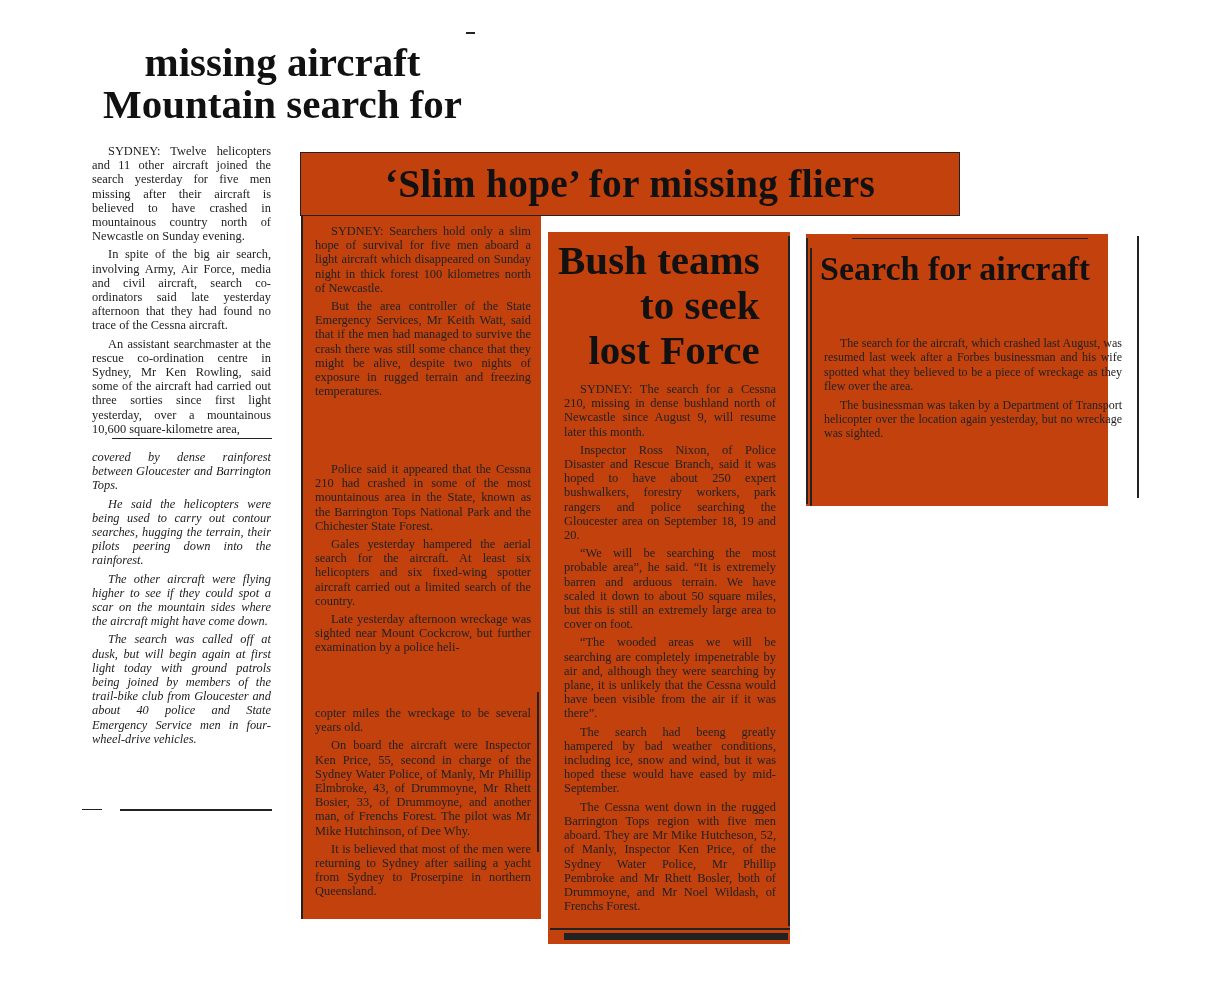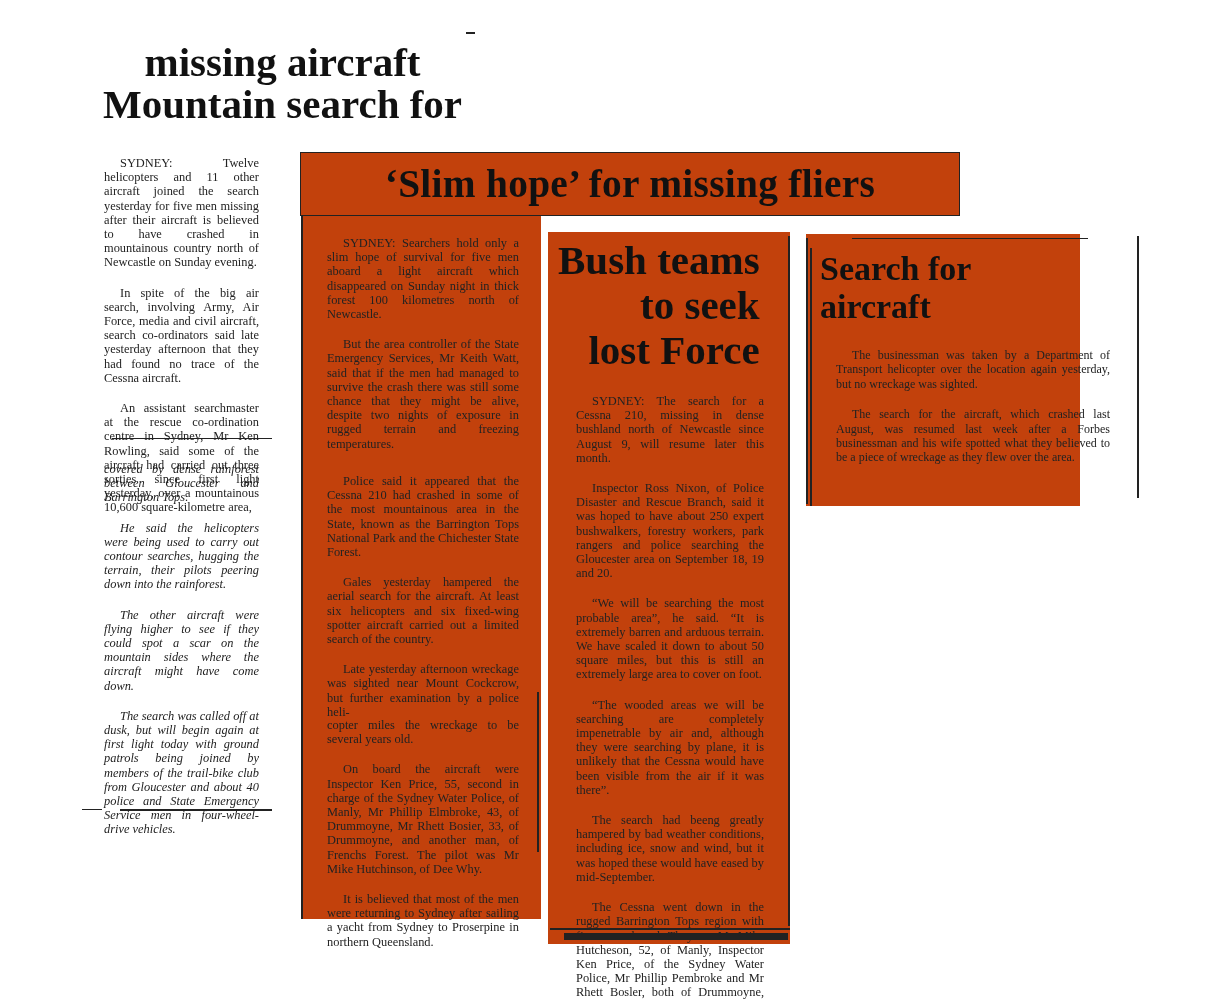--- a/index.html
+++ b/index.html
@@ -1,20 +1,20 @@
 <!DOCTYPE html>
 <html><head>
 <meta charset="utf-8">
 <style>
   html, body { margin: 0; padding: 0; background: #ffffff; }
   body { width: 1205px; height: 1002px; position: relative; overflow: hidden; font-family: "Liberation Serif", serif; color: #1a1a1a; }
   .clip { position: absolute; background: #c2410c; }
   .hl { font-family: "Liberation Serif", serif; color: #111; line-height: 1.02; margin: 0; }
   .body-text { font-family: "Liberation Serif", serif; font-size: 12.4px; line-height: 14.2px; text-align: justify; color: #222; }
-  .body-text p { margin: 16px; text-indent: 16px; }
+  .body-text p { margin: 4px; text-indent: 16px; }
   .body-text p + p { margin-top: 4px; }
   .rule { position: absolute; background: #222; }
   .vrule { position: absolute; background: #222; width: 1.5px; }
 
   
   #c1 { left: 80px; top: 30px; width: 395px; height: 790px; background: transparent; }
   #c1 .hl { position: absolute; left: 10px; top: 12px; width: 385px; font-size: 41px; text-align: center; }
   #c1 .col { position: absolute; left: 8px; width: 187px; }
 
   
@@ -22,21 +22,21 @@
   #c2-head .hl { font-weight: bold; font-size: 41px; text-align: center; padding-top: 10px; letter-spacing: 0.3px; font-family: "Liberation Serif", serif; transform: scaleX(0.96); }
   #c2-body { left: 301px; top: 214px; width: 240px; height: 705px; }
   #c2-body .col { position: absolute; left: 10px; width: 224px; }
 
   
   #c3 { left: 548px; top: 232px; width: 242px; height: 712px; }
   #c3 .hl { position: absolute; left: 10px; top: 6px; font-size: 41px; line-height: 45px; text-align: right; }
   #c3 .col { position: absolute; left: 12px; width: 220px; }
 
   
-  #c4 { left: 806px; top: 234px; width: 274px; height: 272px; }
+  #c4 { left: 806px; top: 234px; width: 302px; height: 272px; }
   #c4 .hl { position: absolute; left: 14px; top: 16px; font-size: 34px; line-height: 38px; }
   #c4 .col { position: absolute; left: 14px; width: 306px; top: 98px; font-size: 12px; line-height: 14.4px; }
   #c4 .col p + p { margin-top: 0; }
 </style>
 </head>
 <body>
 
 <div class="clip" id="c1">
   <div class="rule" style="left:386px; top:2px; width:9px; height:1.5px;"></div>
   <h1 class="hl">
@@ -102,16 +102,16 @@
 
 <div class="clip" id="c4">
   <div class="vrule" style="left:0; top:4px; height:266px;"></div>
   <div class="vrule" style="left:4px; top:14px; height:258px; width:2px;"></div>
   <div class="rule" style="left:46px; top:4px; width:236px; height:1.2px;"></div>
   <div class="vrule" style="left:331px; top:2px; height:262px;"></div>
   <h1 class="hl">
     <span style="display:block">Search for aircraft</span>
   </h1>
   <div class="col body-text">
+    <p>The search for the aircraft, which crashed last August, was resumed last week after a Forbes businessman and his wife spotted what they believed to be a piece of wreckage as they flew over the area.</p>
     <p>The businessman was taken by a Department of Transport helicopter over the location again yesterday, but no wreckage was sighted.</p>
-    <p>The search for the aircraft, which crashed last August, was resumed last week after a Forbes businessman and his wife spotted what they believed to be a piece of wreckage as they flew over the area.</p>
   </div>
 </div>
 
 </body></html>

